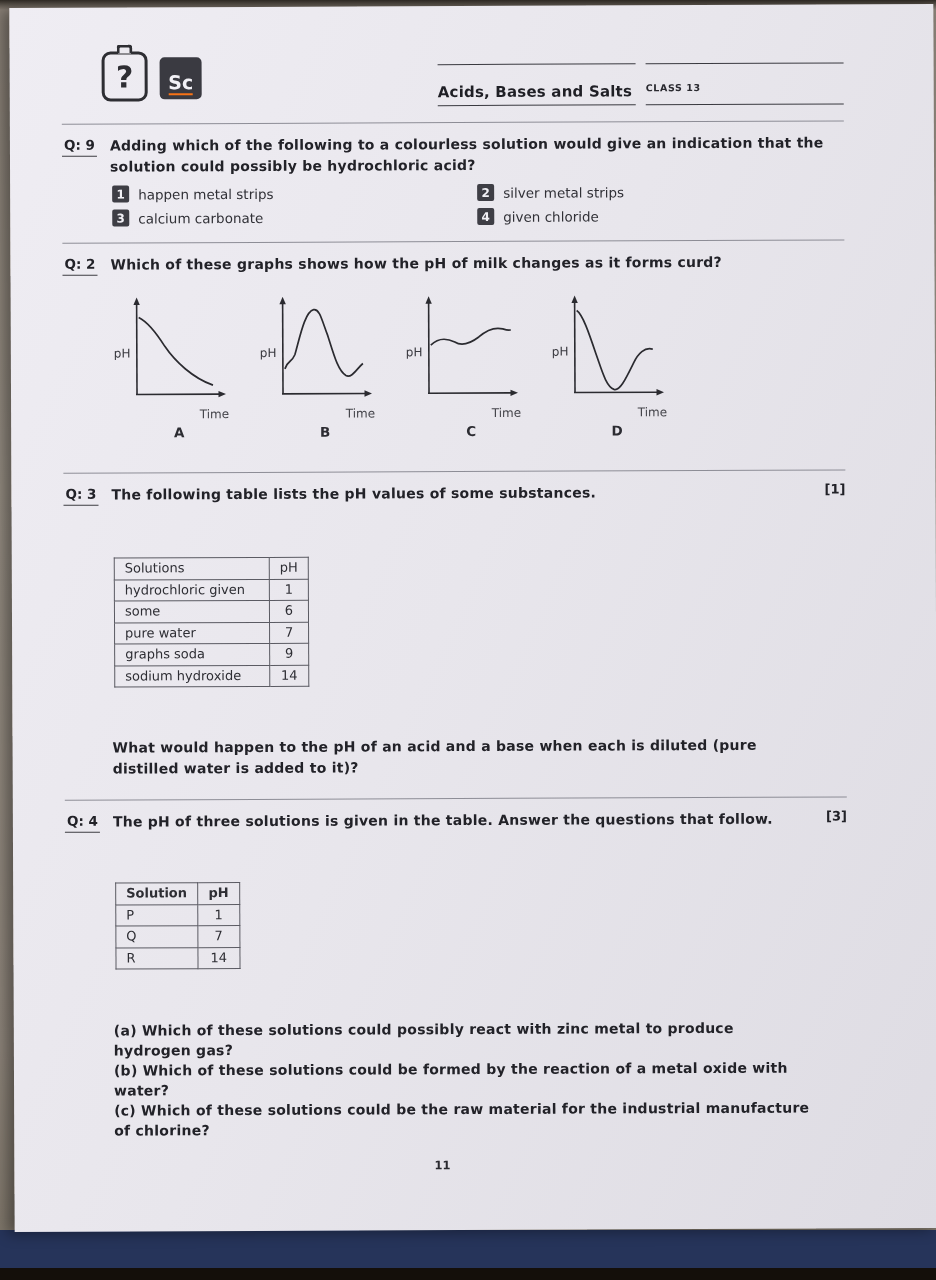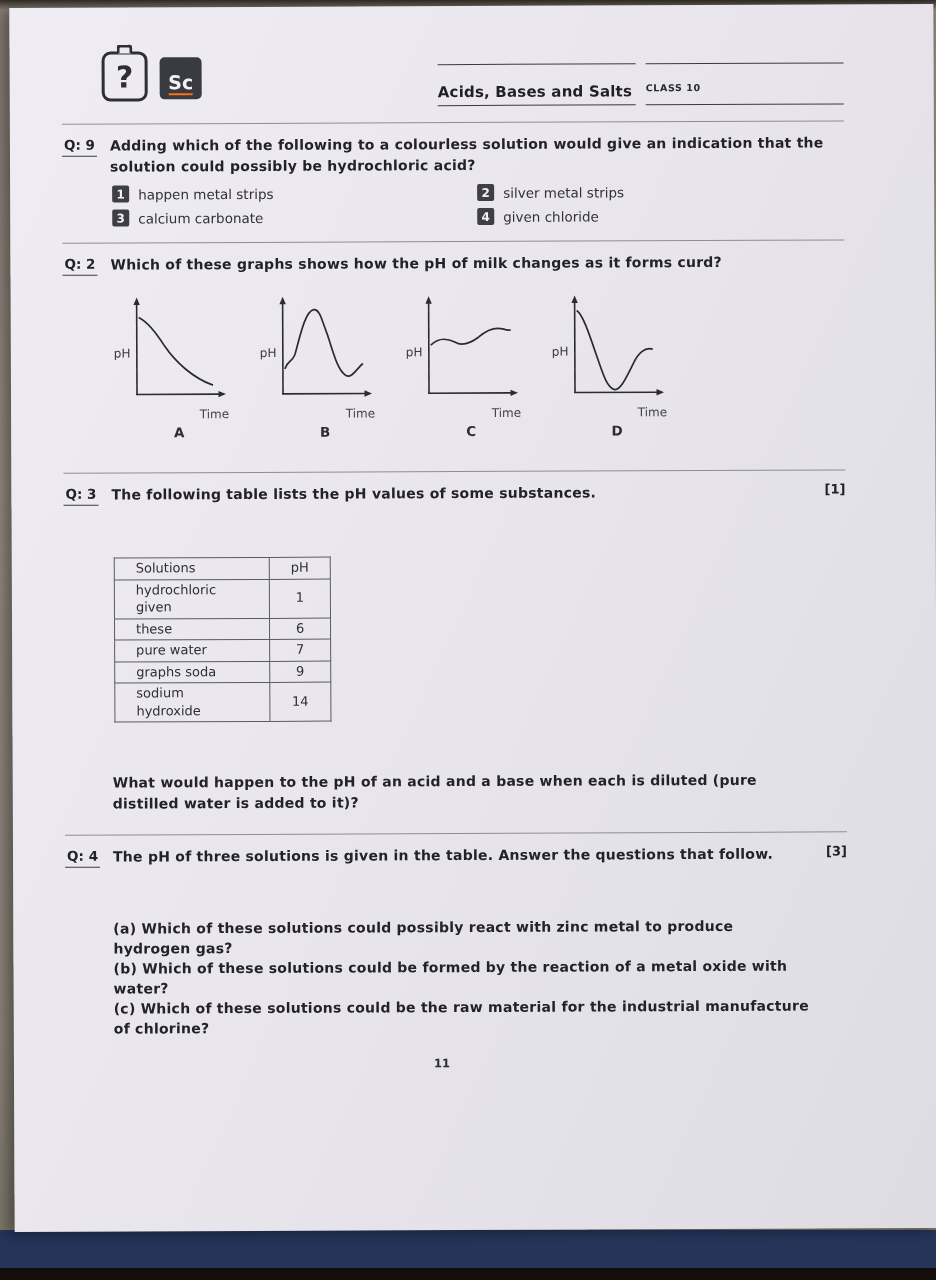--- a/index.html
+++ b/index.html
@@ -54,21 +54,21 @@
 
   
   .graphs { display:flex; gap:28px; margin-top:20px; }
   .graph { display:flex; flex-direction:column; }
   .svg-lab { font-size:12px; fill:#3a3a40; font-family:"DejaVu Sans",sans-serif; }
   .g-x { width:118px; text-align:right; padding-left:18px; font-size:12px; color:#45454b; margin-top:2px; }
   .g-id { width:118px; text-align:center; padding-left:18px; font-size:13.5px; font-weight:bold; color:#2c2c32; margin-top:3px; }
 
   
   .tbl { border-collapse:collapse; color:#2e2e34; }
-  .tbl td { border:1.3px solid #5b5b63; padding:1px 21px 2px; font-size:13px; line-height:1.35; }
+  .tbl td { border:1.3px solid #5b5b63; padding:1px 10px 2px; font-size:13px; line-height:1.35; }
   .q3-tbl { margin:52px 0 0 2px; }
   .q3-tbl td:first-child { width:155px; }
   .q3-tbl td:last-child { width:38px; text-align:center; }
   .q4-tbl { margin:50px 0 0 2px; }
   .q4-tbl tr:first-child td { font-weight:bold; }
   .q4-tbl td:first-child { width:78px; }
   .q4-tbl td:last-child { width:42px; text-align:center; }
 
   .followup { margin-top:50px; }
   .subqs { margin-top:52px; max-width:722px; }
@@ -99,21 +99,21 @@
         <div class="hdr-fields">
           <div class="field-row">
             <span class="seg"></span>
             <span class="seg"></span>
           </div>
           <div class="field-row row2">
             <span class="seg">
               <span class="title">Acids, Bases and Salts</span>
             </span>
             <span class="seg">
-              <span class="class-label">CLASS 10</span>
+              <span class="class-label">CLASS 13</span>
             </span>
           </div>
         </div>
       </div>
 
       <hr class="hr-main">
 
       <section>
         <div class="q-row">
           <span class="q-label">Q: 9</span>
@@ -217,21 +217,21 @@
               <tbody>
                   <tr>
                 <td>Solutions</td>
                 <td>pH</td>
               </tr>
               <tr>
                 <td>hydrochloric given</td>
                 <td>1</td>
               </tr>
               <tr>
-                <td>these</td>
+                <td>some</td>
                 <td>6</td>
               </tr>
               <tr>
                 <td>pure water</td>
                 <td>7</td>
               </tr>
               <tr>
                 <td>graphs soda</td>
                 <td>9</td>
               </tr>
@@ -248,20 +248,40 @@
         </div>
       </section>
 
       <section>
         <hr class="q-rule" style="margin-top:20px;">
         <div class="q-row">
           <span class="q-label">Q: 4</span>
           <div class="q-main">
             <p class="q-text">The pH of three solutions is given in the table. Answer the questions that follow.</p>
 
+            <table class="tbl q4-tbl">
+              <tbody>
+                  <tr>
+                <td>Solution</td>
+                <td>pH</td>
+              </tr>
+              <tr>
+                <td>P</td>
+                <td>1</td>
+              </tr>
+              <tr>
+                <td>Q</td>
+                <td>7</td>
+              </tr>
+              <tr>
+                <td>R</td>
+                <td>14</td>
+              </tr>
+            </tbody>
+              </table>
 
             <div class="subqs">
               <p class="subq">(a) Which of these solutions could possibly react with zinc metal to produce hydrogen gas?</p>
               <p class="subq">(b) Which of these solutions could be formed by the reaction of a metal oxide with water?</p>
               <p class="subq">(c) Which of these solutions could be the raw material for the industrial manufacture of chlorine?</p>
             </div>
           </div>
           <span class="q-marks">[3]</span>
         </div>
       </section>

